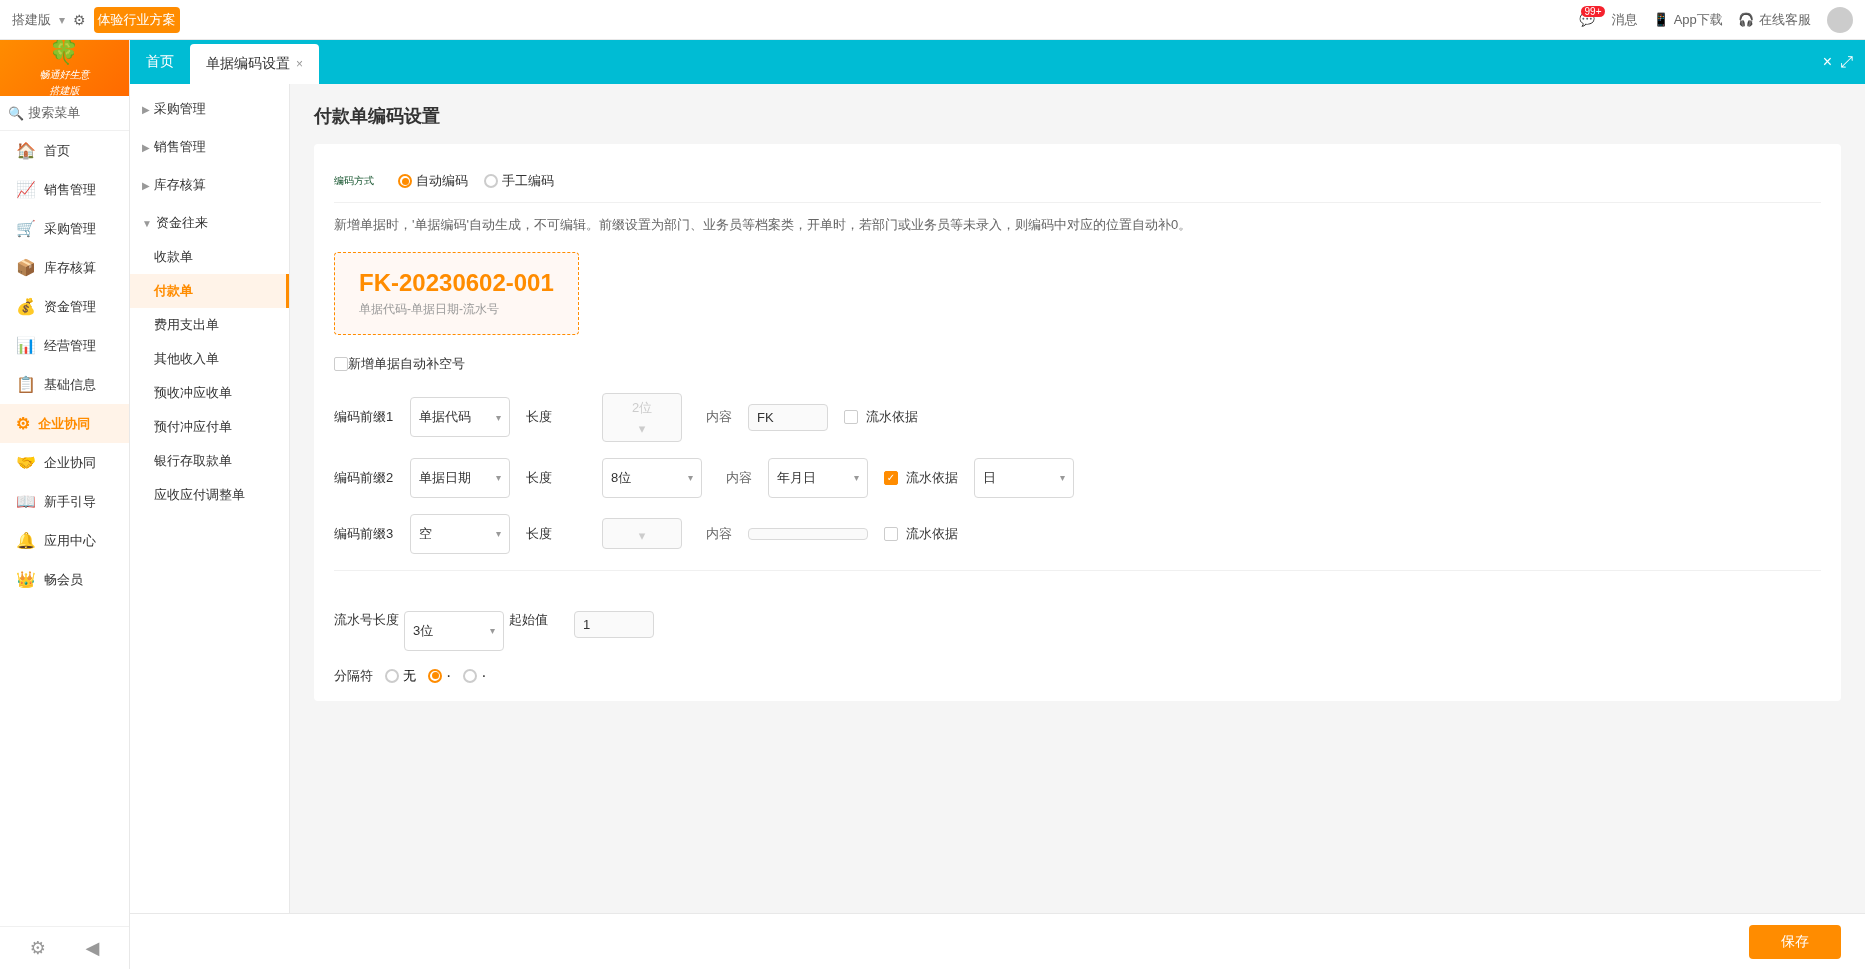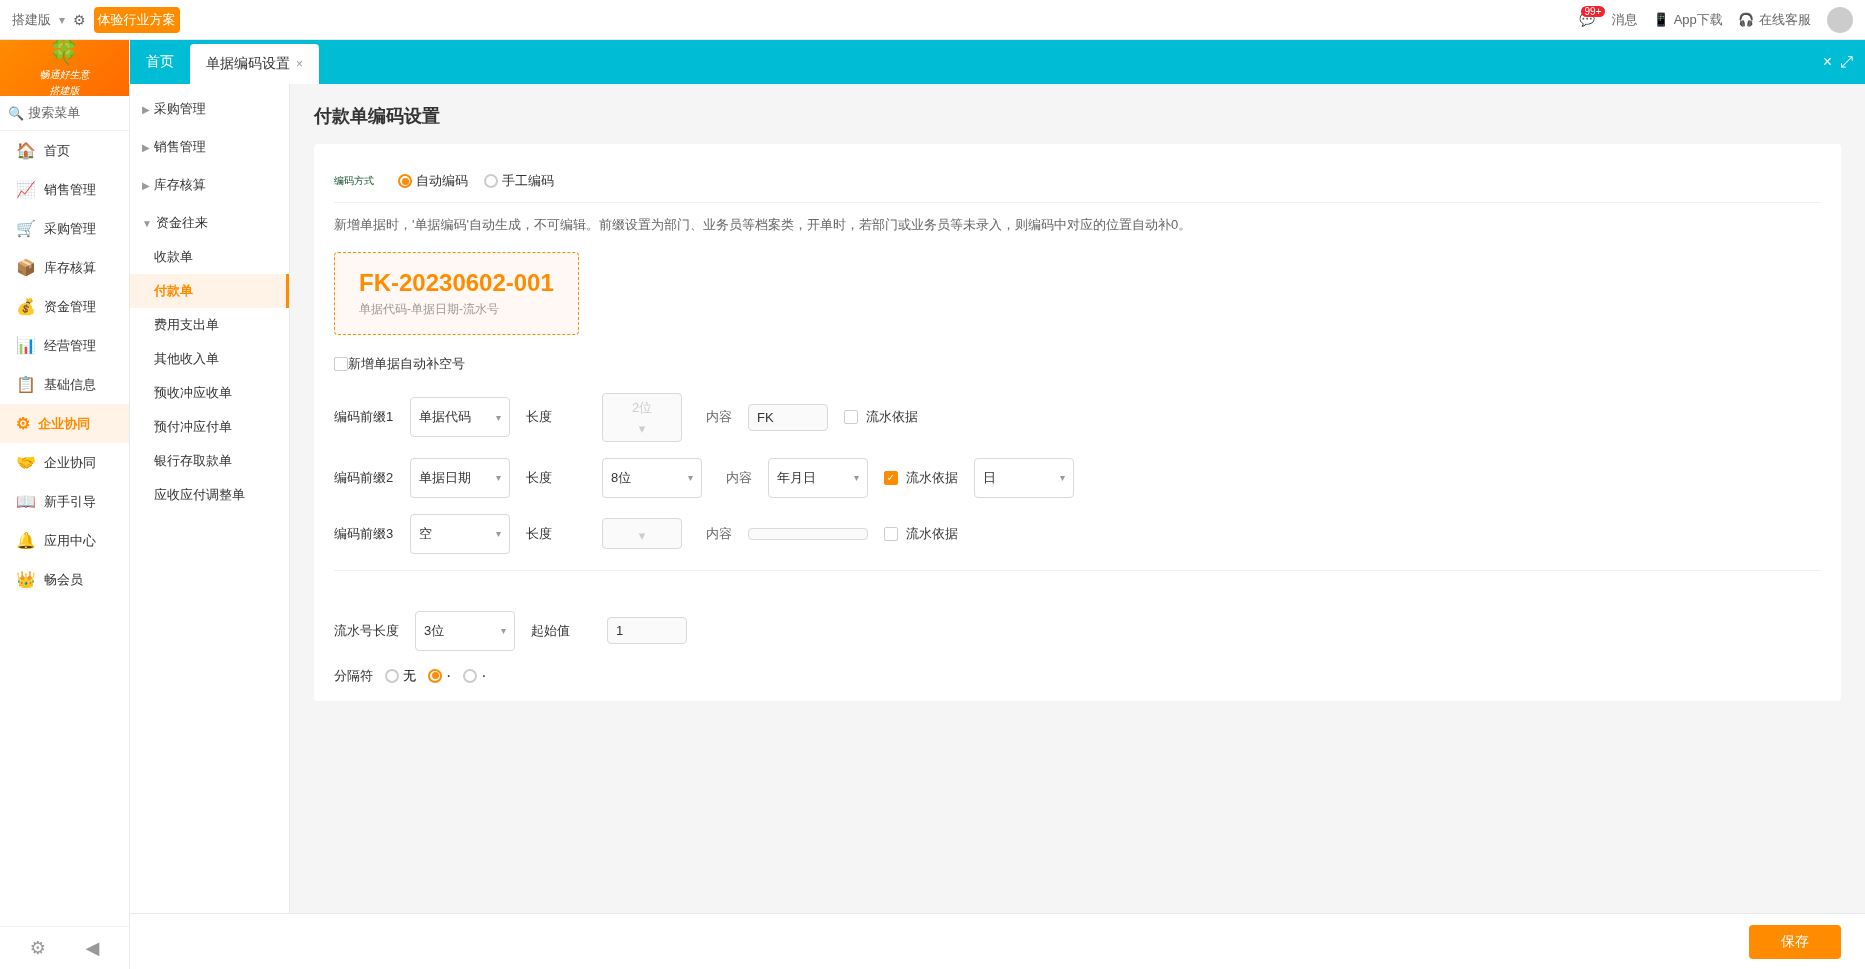--- a/index.html
+++ b/index.html
@@ -244,21 +244,21 @@
     .checkbox-box-inline {
       width: 14px; height: 14px; border: 1.5px solid #ccc; border-radius: 2px;
       display: flex; align-items: center; justify-content: center;
     }
     .checkbox-box-inline.checked { border-color: #ff8c00; background: #ff8c00; }
     .check-tick { color: #fff; font-size: 10px; }
 
     .divider-line { height: 1px; background: #f0f0f0; margin: 4px 0 16px; }
 
     
-    .serial-row { display: flex; align-items: center; gap: 16px; margin-bottom: 16px; margin-top: 40px; }
+    .serial-row { display: flex; align-items: flex-start; gap: 5px; margin-bottom: 16px; margin-top: 40px; }
 
     
     .sep-row { display: flex; align-items: center; gap: 12px; margin-top: 8px; }
     .sep-label { font-size: 13px; color: #333; }
     .sep-options { display: flex; align-items: center; gap: 12px; }
     .sep-dot-radio { display: flex; align-items: center; gap: 4px; font-size: 13px; cursor: pointer; }
     .sep-dot-symbol { font-size: 16px; color: #333; }
 
     
     .bottom-bar {

